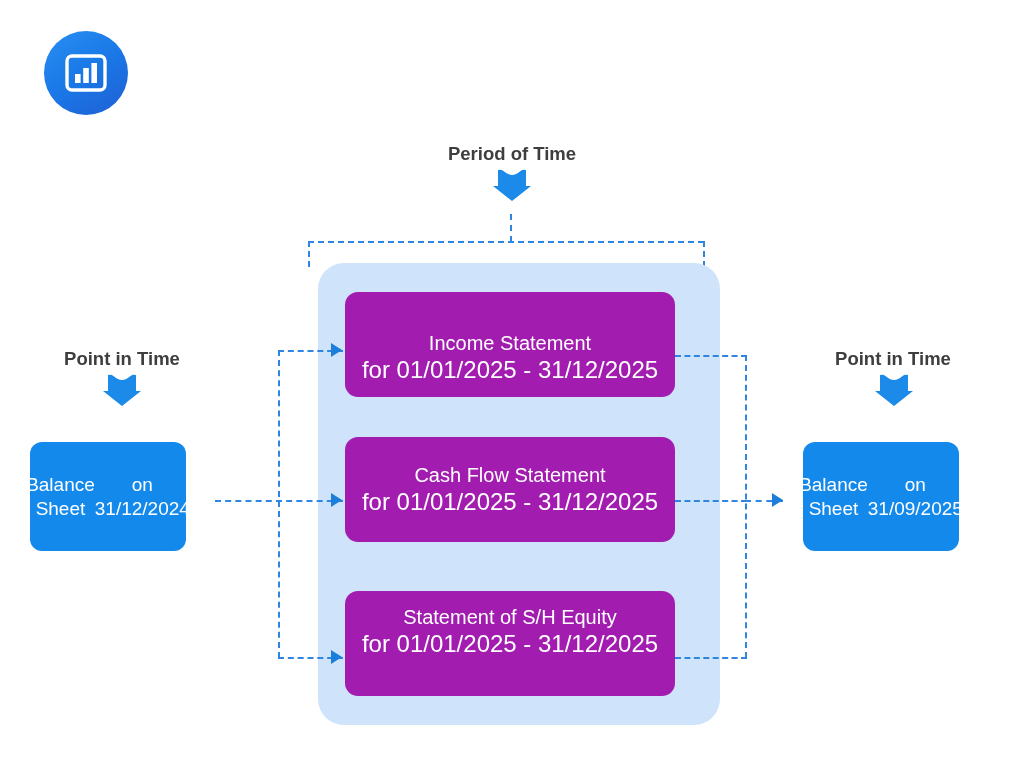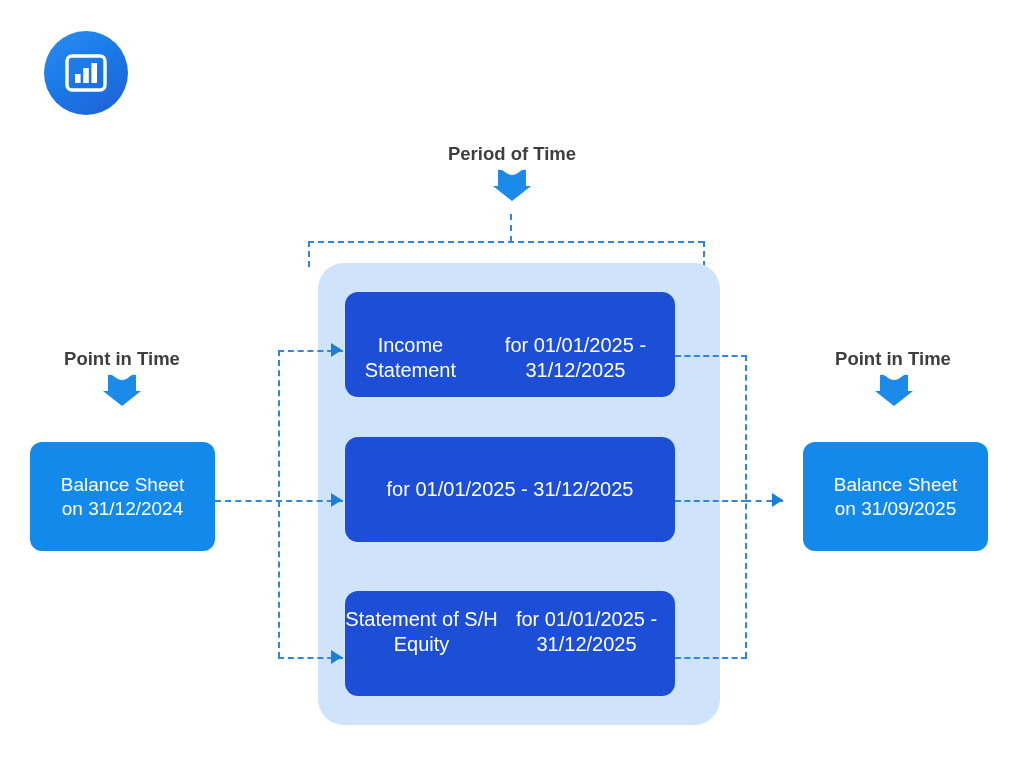--- a/index.html
+++ b/index.html
@@ -82,46 +82,47 @@
     background: #cfe3fb;
     border-radius: 26px;
   }
 
   
   .stmt-box {
     position: absolute;
     left: 345px;
     width: 330px;
     height: 105px;
-    background: #1d4ed8;
+    background: #a21caf;
     border-radius: 13px;
     color: #ffffff;
     display: flex;
+    flex-direction: column;
     justify-content: center;
     align-items: center;
     text-align: center;
     line-height: 1.22;
   }
   .stmt-box .l1 { font-size: 20px; }
-  .stmt-box .l2 { font-size: 20px; }
+  .stmt-box .l2 { font-size: 24px; }
 
   #box-income    { top: 292px; padding-top: 26px; box-sizing: border-box; }
   #box-cashflow  { top: 437px; }
   #box-equity    { top: 591px; padding-bottom: 24px; box-sizing: border-box; }
 
   
   .bs-box {
     position: absolute;
-    width: 185px;
+    width: 156px;
     height: 109px;
     background: #1489ec;
     border-radius: 12px;
     color: #ffffff;
     display: flex;
-    flex-direction: column;
+    flex-direction: row;
     justify-content: center;
     align-items: center;
     text-align: center;
     line-height: 1.26;
     font-size: 19px;
   }
   #box-bs-left  { left: 30px;  top: 442px; }
   #box-bs-right { left: 803px; top: 442px; }
 
   
@@ -210,20 +211,21 @@
   </div>
 
   <div id="statements-panel"></div>
 
   <div id="box-income" class="stmt-box">
     <span class="l1">Income Statement</span>
     <span class="l2">for 01/01/2025 - 31/12/2025</span>
   </div>
 
   <div id="box-cashflow" class="stmt-box">
+    <span class="l1">Cash Flow Statement</span>
     <span class="l2">for 01/01/2025 - 31/12/2025</span>
   </div>
 
   <div id="box-equity" class="stmt-box">
     <span class="l1">Statement of S/H Equity</span>
     <span class="l2">for 01/01/2025 - 31/12/2025</span>
   </div>
 
   <div id="left-feed-h" class="dash-h"></div>
   <div id="left-rail-v" class="dash-v"></div>

